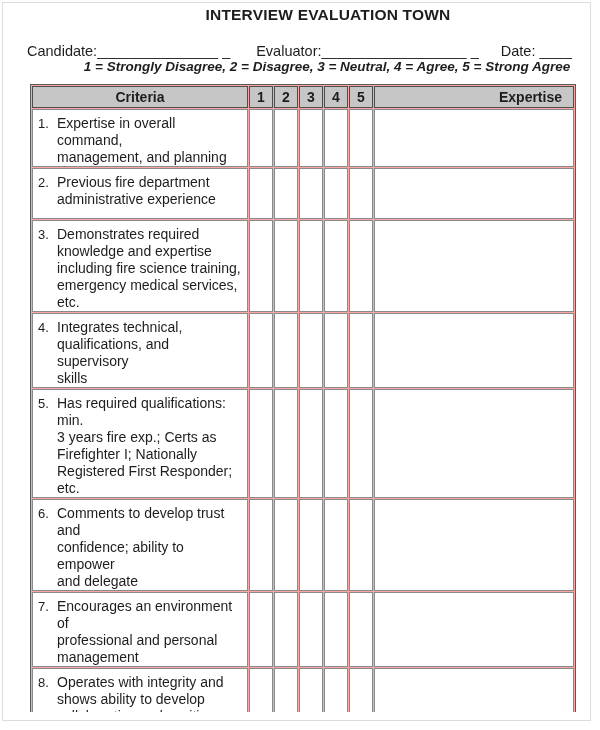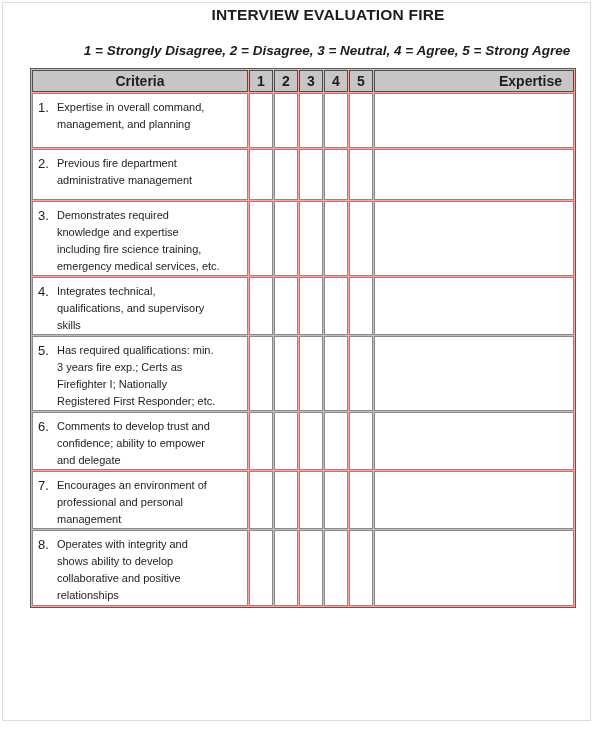--- a/index.html
+++ b/index.html
@@ -20,21 +20,21 @@
   }
   .title.t1 { margin-top: 20px; }
 
   .fields { margin: 13px 0 0 27px; font-size: 14.5px; white-space: nowrap; }
   .flabel { }
   .blank { white-space: pre; }
   .sp1 { margin-left: 26px; }
   .sp2 { margin-left: 22px; }
 
   .legend {
-    margin-top: 13px; padding-left: 54px; text-align: center;
+    padding-left: 54px; text-align: center;
     font-weight: bold; font-style: italic; font-size: 13.5px;
   }
 
   table.eval {
     margin: 10px 0 0 30px;
     border-collapse: separate; border-spacing: 1px;
     border: 1px solid #5a5a5a;
     table-layout: fixed; width: 544px;
     background: #fca5a5;
   }
@@ -45,31 +45,34 @@
     height: 22px; padding: 0; text-align: center;
   }
   th.cm { text-align: right; padding-right: 11px; }
   td {
     border: 1px solid var(--grid, #8a8a8a);
     vertical-align: top; background: #fff; padding: 0;
   }
   td.c-cell { padding: 5px 4px 0 5px; }
   .crit { display: flex; align-items: flex-start; }
   .num { flex: 0 0 14px; font-size: 13px; line-height: 17px; }
-  .ctext { margin-left: 5px; font-size: 11px; line-height: 17px; white-space: pre-line; }
+  .ctext { margin-left: 5px; font-size: 14px; line-height: 17px; white-space: pre-line; }
 </style>
 </head>
 <body>
 
 <div class="stage">
   <div class="page-border"></div>
   <div class="content">
 
-    <div class="title">INTERVIEW EVALUATION FIRE</div>
-
+    <div class="title">INTERVIEW EVALUATION TOWN</div>
+
+    <div class="fields">
+      <span class="flabel">Candidate:</span><span class="blank">_______________ _</span><span class="flabel sp1">Evaluator:</span><span class="blank">__________________ _</span><span class="flabel sp2">Date:</span> <span class="blank">____</span>
+    </div>
 
     <div class="legend">1 = Strongly Disagree, 2 = Disagree, 3 = Neutral, 4 = Agree, 5 = Strong Agree</div>
 
     <table class="eval">
       <colgroup>
         <col style="width:216px">
         <col style="width:24px">
           <col style="width:24px">
           <col style="width:24px">
           <col style="width:24px">
@@ -101,21 +104,21 @@
     <td style="height: 55px;"></td>
     <td style="height: 55px;"></td>
     <td style="height: 55px;"></td>
     <td style="height: 55px;"></td>
   </tr>
           <tr>
     <td class="c-cell" style="height: 51px;">
       <div class="crit">
         <span class="num">2.</span>
         <span class="ctext">Previous fire department
-administrative management</span>
+administrative experience</span>
       </div>
     </td>
     <td style="height: 51px;"></td>
     <td style="height: 51px;"></td>
     <td style="height: 51px;"></td>
     <td style="height: 51px;"></td>
     <td style="height: 51px;"></td>
     <td style="height: 51px;"></td>
   </tr>
           <tr>

